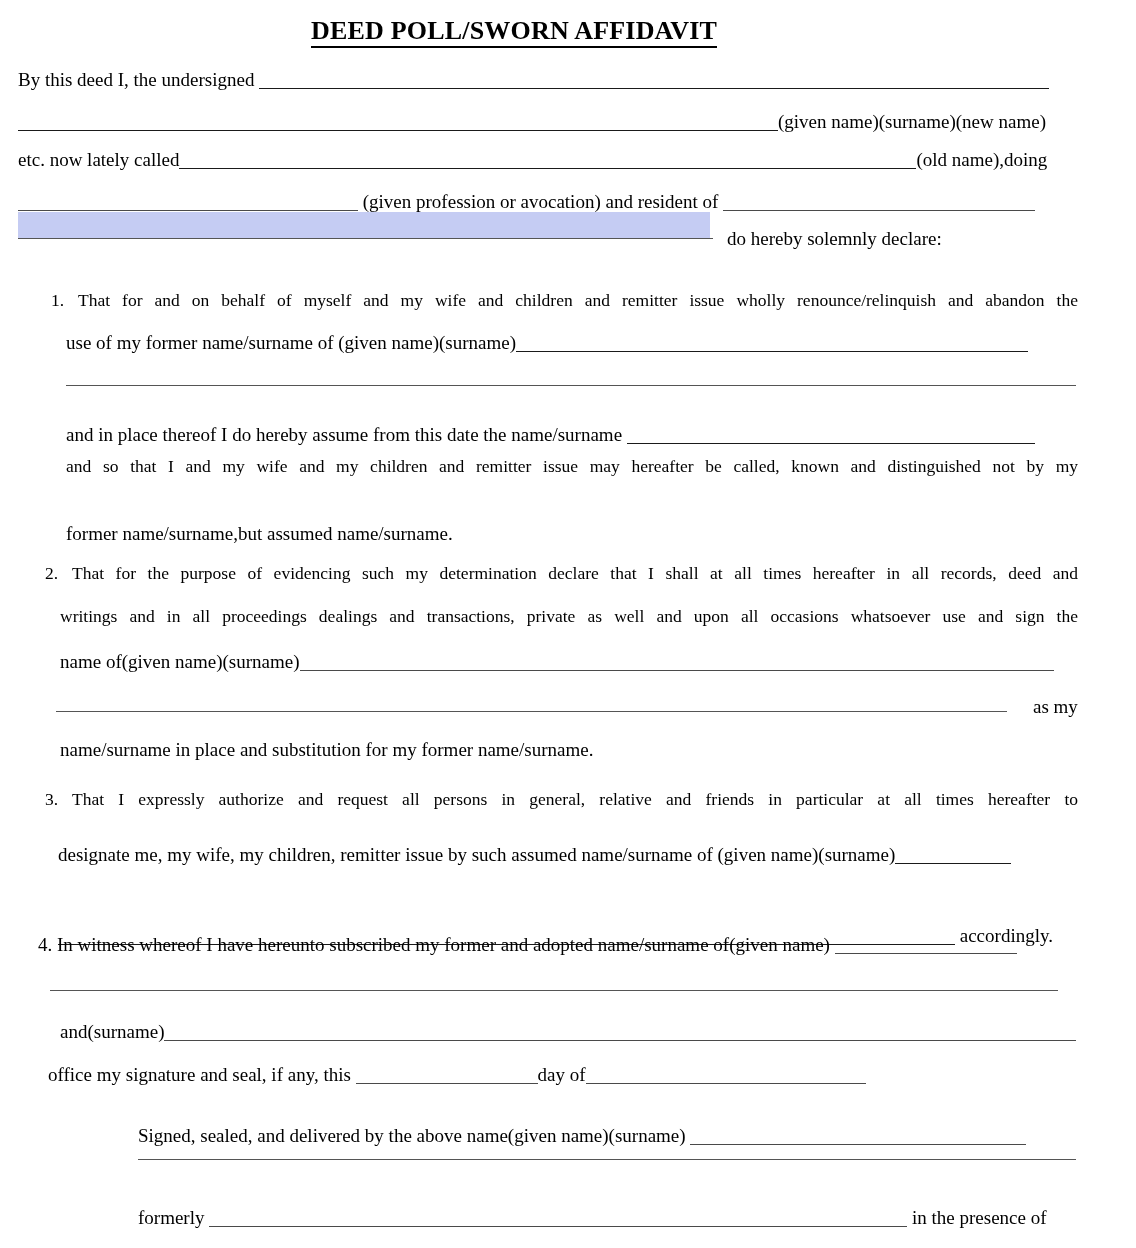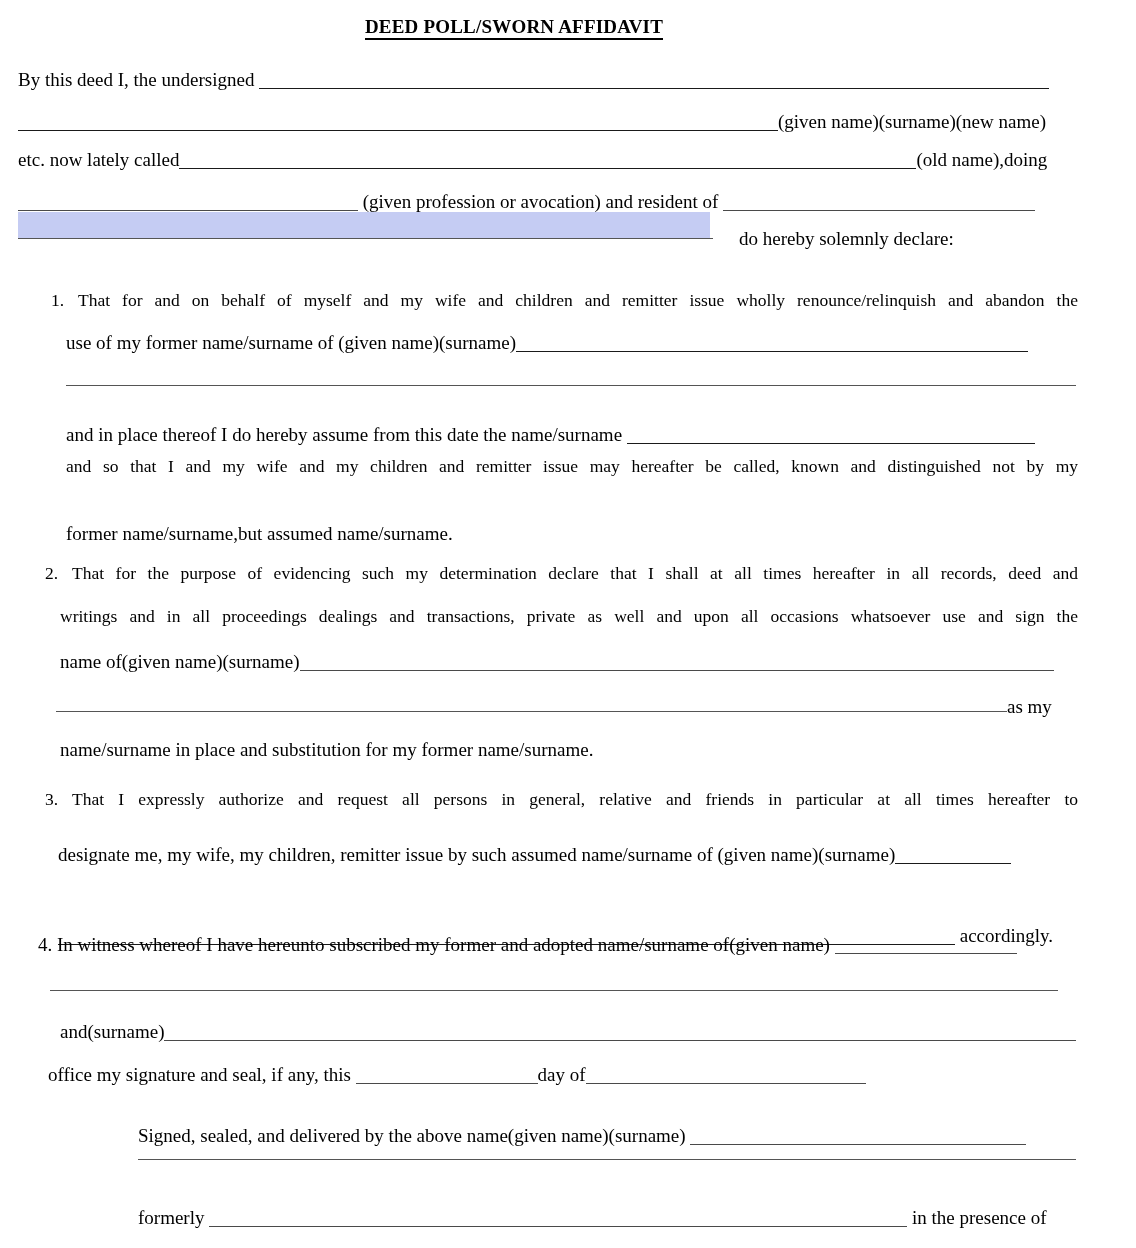--- a/index.html
+++ b/index.html
@@ -19,21 +19,21 @@
     overflow: hidden;
   }
 
   
   .doc-title {
     position: absolute;
     top: 16px;
     left: 0;
     width: 1028px;
     text-align: center;
-    font-size: 19px;
+    font-size: 26px;
     font-weight: bold;
     letter-spacing: 0.2px;
   }
   .doc-title span.title-text {
     border-bottom: 2.5px solid #000;
     padding-bottom: 1px;
   }
 
   
   .row {
@@ -111,21 +111,21 @@
 
   <div class="row" style="top:192px; left:18px;">
     <span class="rule" style="width:340px;"></span>
     <span>(given profession or avocation) and resident of</span>
     <span class="rule" style="width:312px;"></span>
   </div>
 
   <div class="selection-highlight" style="top:212px; left:18px; width:692px; height:27px;"></div>
 
   <div class="rule-abs" style="top:238px; left:18px; width:695px;"></div>
-  <div class="row" style="top:229px; left:727px;margin-left:12px;">
+  <div class="row" style="top:229px; left:727px;">
     <span>do hereby solemnly declare:</span>
   </div>
 
   <div class="clause" style="top:290px; left:38px; width:1040px;">
     <span class="num">1.</span>
     <span class="ctext justified" style="width:1000px; display:block;">That for and on behalf of myself and my wife and children and remitter issue wholly renounce/relinquish and abandon the</span>
   </div>
 
   <div class="row" style="top:333px; left:66px;">
     <span>use of my former name/surname of (given name)(surname)</span><span class="rule rule-dark" style="width:512px;"></span>
@@ -153,21 +153,21 @@
 
   <div class="clause" style="top:606px; left:60px; width:1018px;">
     <span class="justified" style="display:block; width:1018px;">writings and in all proceedings dealings and transactions, private as well and upon all occasions whatsoever use and sign the</span>
   </div>
 
   <div class="row" style="top:652px; left:60px;">
     <span>name  of(given  name)(surname)</span><span class="rule" style="width:754px;"></span>
   </div>
 
   <div class="rule-abs" style="top:711px; left:56px; width:951px;"></div>
-  <div class="row" style="top:697px; left:1007px;">
+  <div class="row" style="top:697px; left:1033px;">
     <span>as my</span>
   </div>
 
   <div class="row" style="top:740px; left:60px;">
     <span>name/surname in place and substitution for my former name/surname.</span>
   </div>
 
   <div class="clause" style="top:789px; left:32px; width:1046px;">
     <span class="num">3.</span>
     <span class="ctext justified" style="width:1006px; display:block;">That I expressly authorize and request all persons in general, relative and friends in particular at all times hereafter to</span>

